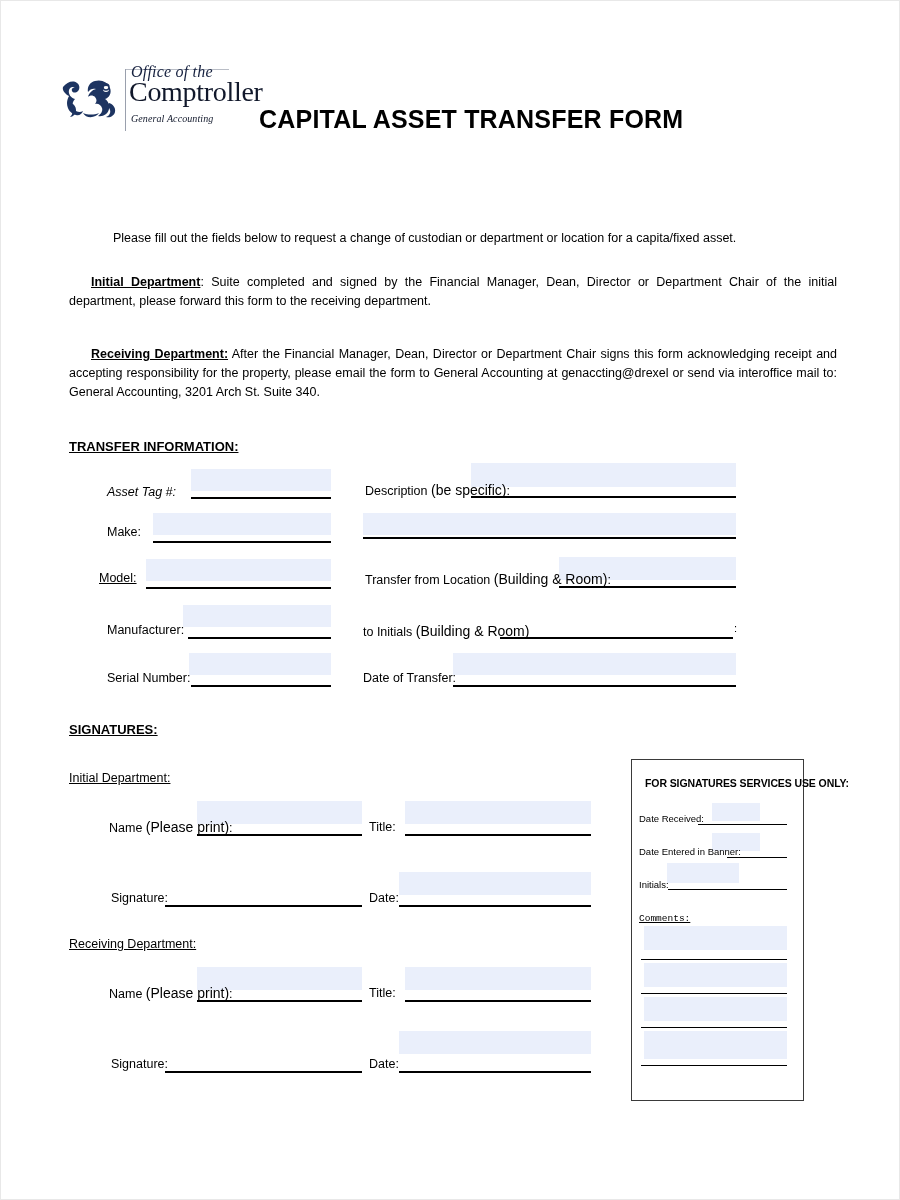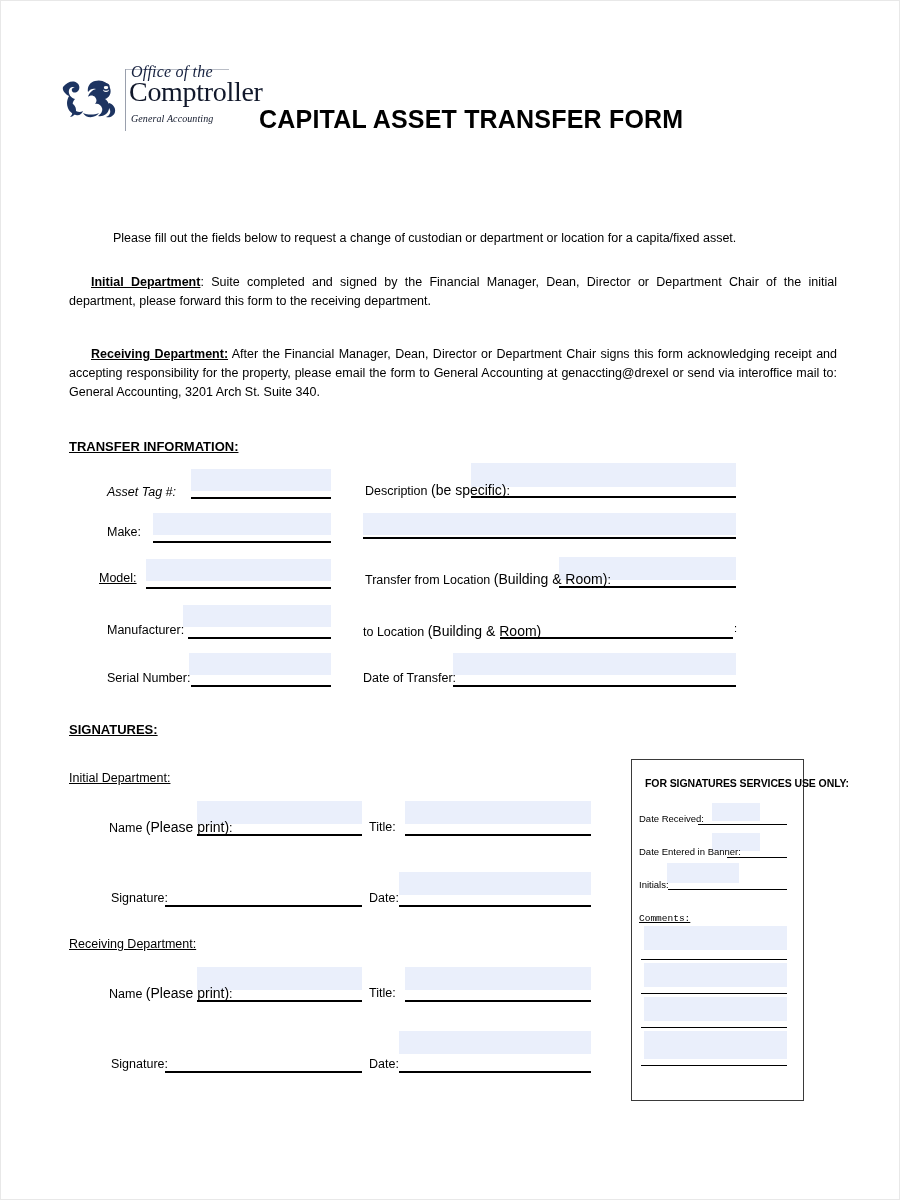--- a/index.html
+++ b/index.html
@@ -263,21 +263,21 @@
   <div class="fld-label" style="left:364px; top:482px;"><span>Description</span> <span class="hint">(be specific)</span><span>:</span></div>
   <div class="fld-line" style="left:470px; top:495px; width:265px;"></div>
 
   <div class="fld-fill" style="left:362px; top:512px; width:373px; height:22px;"></div>
   <div class="fld-line" style="left:362px; top:536px; width:373px;"></div>
 
   <div class="fld-fill" style="left:558px; top:556px; width:177px; height:23px;"></div>
   <div class="fld-label" style="left:364px; top:571px;"><span>Transfer from Location</span> <span class="hint">(Building &amp; Room)</span><span>:</span></div>
   <div class="fld-line" style="left:558px; top:585px; width:177px;"></div>
 
-  <div class="fld-label" style="left:362px; top:623px;"><span>to Location</span> <span class="hint">(Building &amp; Room)</span></div>
+  <div class="fld-label" style="left:362px; top:623px;"><span>to Initials</span> <span class="hint">(Building &amp; Room)</span></div>
   <div class="fld-line" style="left:499px; top:636px; width:233px;"></div>
   <div class="tail-mark" style="left:733px; top:622px;">:</div>
 
   <div class="fld-fill" style="left:452px; top:652px; width:283px; height:22px;"></div>
   <div class="fld-label" style="left:362px; top:670px;">Date of Transfer:</div>
   <div class="fld-line" style="left:452px; top:684px; width:283px;"></div>
 
   <div class="section-head" style="left:68px; top:721px;">SIGNATURES:</div>
 
   <div class="sub-head" style="left:68px; top:770px;">Initial Department:</div>

